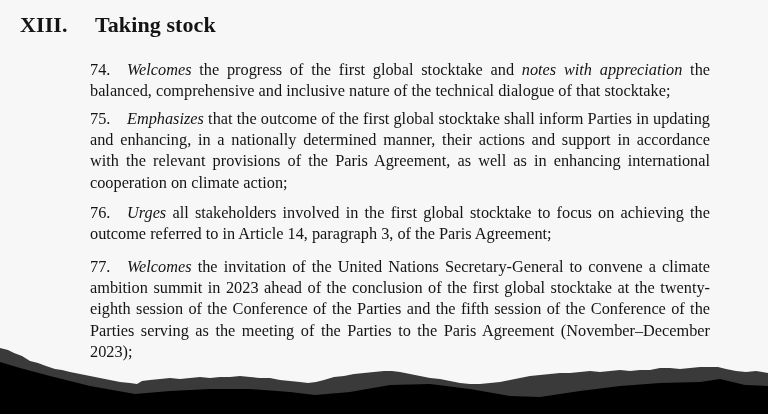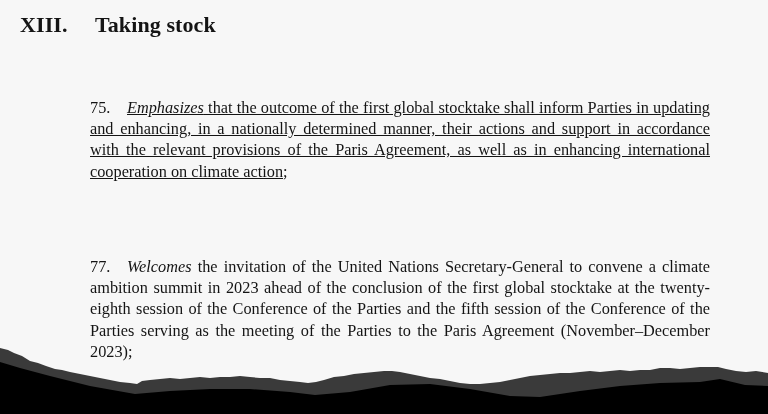--- a/index.html
+++ b/index.html
@@ -51,21 +51,21 @@
       font-size: 16.3px;
       line-height: 21.2px;
       text-align: justify;
     }
     .para .pnum {
       display: inline-block;
       width: 37px;
     }
     .para i { font-style: italic; }
     .p74 { top: 59px; }
-    .p75 { top: 97px; text-decoration: underline; }
+    .p75 { top: 108px; }
     .p76 { top: 202px; }
     .p77 { top: 256px; }
   </style>
 </head>
 <body>
 
 <div class="page">
 
   <svg class="paper-bg" width="768" height="414" viewBox="0 0 768 414" xmlns="http://www.w3.org/2000/svg">
     <rect x="0" y="0" width="768" height="414" fill="#000000"></rect>
@@ -74,24 +74,30 @@
 
     <path d="M0,348 L8,350 L14,353 L22,356 L30,361 L38,363 L46,366 L55,369 L62,370 L70,372 L80,374 L90,376 L100,378 L110,380 L120,382 L130,383 L137,384 L142,381 L150,380 L160,379 L170,378 L180,379 L190,378 L200,377 L210,378 L220,377 L230,377 L240,376 L250,377 L260,378 L270,378 L280,380 L290,381 L300,382 L308,383 L316,382 L324,380 L334,377 L344,376 L354,374 L364,373 L374,372 L384,371 L392,371 L400,372 L410,374 L420,376 L430,378 L440,379 L450,381 L460,383 L470,384 L480,384 L490,383 L500,382 L510,380 L520,378 L530,376 L540,375 L550,374 L560,373 L570,373 L580,372 L590,371 L600,372 L610,371 L620,370 L630,371 L640,370 L650,370 L660,368 L670,368 L680,369 L690,368 L700,367 L710,367 L718,367 L726,369 L736,371 L746,372 L756,371 L768,373 L768,0 L0,0 Z" fill="#f7f7f7"></path>
   </svg>
 
   <div class="content">
 
     <div class="heading">
       <span class="num">XIII.</span><span>Taking stock</span>
     </div>
 
+    <div class="para p74">
+      <span class="pnum">74.</span><i>Welcomes</i><span> the progress of the first global stocktake and </span><i>notes with appreciation</i><span> the balanced, comprehensive and inclusive nature of the technical dialogue of that stocktake;</span>
+    </div>
 
     <div class="para p75">
       <span class="pnum">75.</span><i>Emphasizes</i><span> that the outcome of the first global stocktake shall inform Parties in updating and enhancing, in a nationally determined manner, their actions and support in accordance with the relevant provisions of the Paris Agreement, as well as in enhancing international cooperation on climate action;</span>
     </div>
 
+    <div class="para p76">
+      <span class="pnum">76.</span><i>Urges</i><span> all stakeholders involved in the first global stocktake to focus on achieving the outcome referred to in Article 14, paragraph 3, of the Paris Agreement;</span>
+    </div>
 
     <div class="para p77">
       <span class="pnum">77.</span><i>Welcomes</i><span> the invitation of the United Nations Secretary-General to convene a climate ambition summit in 2023 ahead of the conclusion of the first global stocktake at the twenty-eighth session of the Conference of the Parties and the fifth session of the Conference of the Parties serving as the meeting of the Parties to the Paris Agreement (November–December 2023);</span>
     </div>
 
   </div>
 </div>
 
 </body></html>

